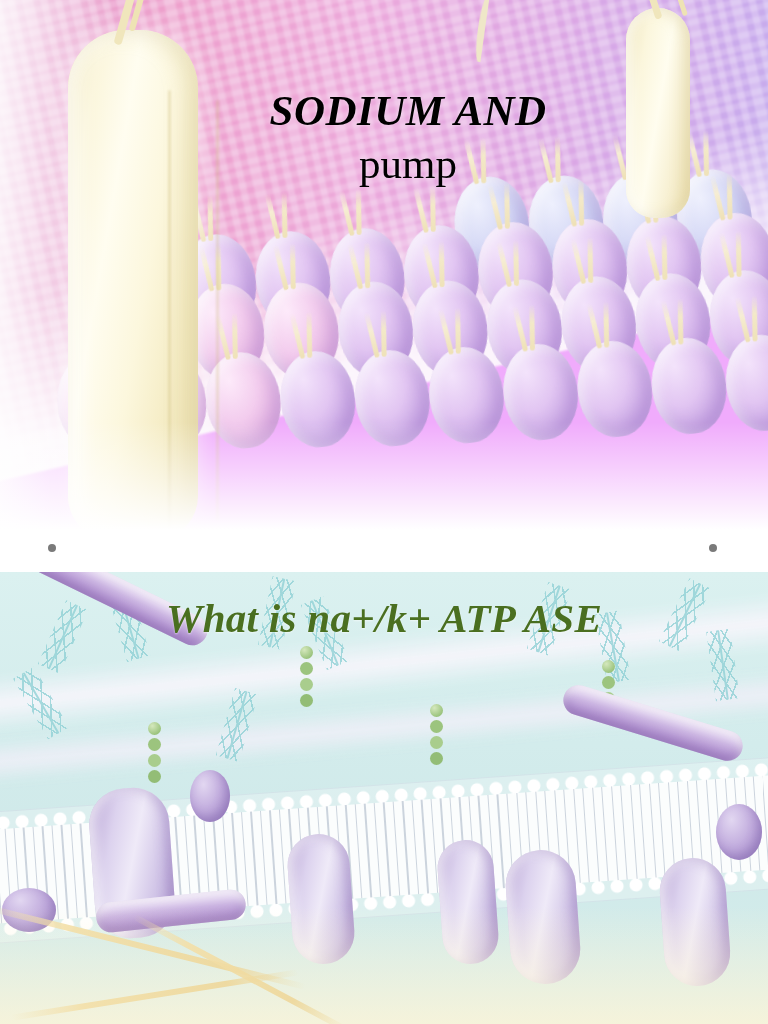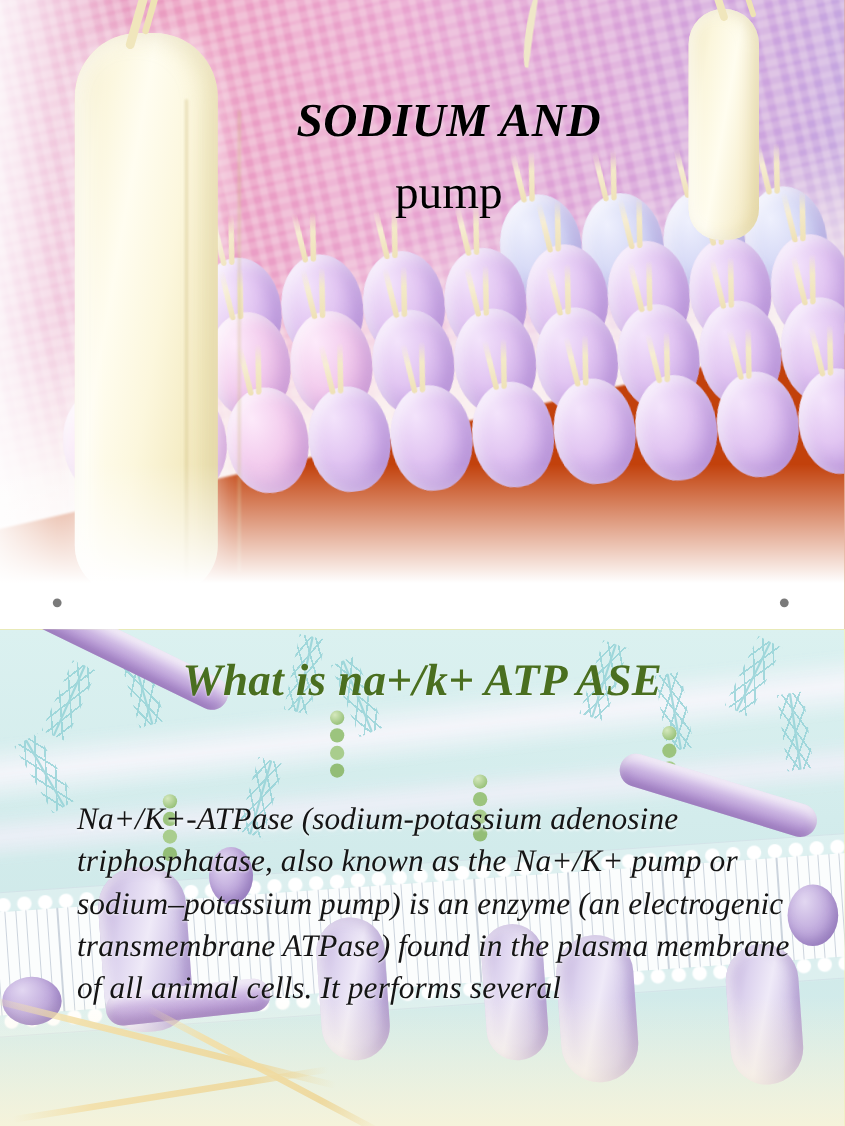--- a/index.html
+++ b/index.html
@@ -3,21 +3,21 @@
 <meta charset="utf-8">
 <style>
   * { margin:0; padding:0; box-sizing:border-box; }
   html,body{ width:768px; height:1024px; overflow:hidden; background:#ffffff;
     font-family:"Liberation Serif", serif; }
 
   #page { position:relative; width:768px; height:1024px; overflow:hidden; background:#fff; }
 
   
   .slide1 { position:absolute; left:0; top:0; width:768px; height:572px; overflow:hidden;
-            background:#c2410c; }
+            background:#f0abfc; }
 
   
   .s1-band {
     position:absolute; left:-180px; top:-250px; width:1250px; height:620px;
     transform:rotate(-13deg); transform-origin:50% 50%;
     background:
       linear-gradient(to bottom, rgba(255,255,255,0) 72%, rgba(255,255,255,.92) 95%),
       linear-gradient(105deg,#cf8fd0 0%, #e39ccb 16%, #f0a9cf 30%, #eeb0dd 44%,
                       #dfaee6 58%, #cdb2ee 72%, #b9bdf2 86%, #cfd4f7 100%);
     filter:blur(1px);
@@ -113,31 +113,31 @@
     text-align:center; color:#000000; line-height:1.14;
     text-shadow:0 0 3px rgba(255,255,255,.45);
   }
   .t-line1{ display:block; font-size:43px; font-style:italic; font-weight:700;
             letter-spacing:.5px; }
   .t-line2{ display:block; font-size:43px; font-style:italic; font-weight:700;
             letter-spacing:.5px; margin-top:2px; }
   .t-ase{ font-family:"Liberation Sans", sans-serif; font-weight:700; font-style:italic;
           font-size:40px; letter-spacing:0; }
   .t-line3{ display:block; font-size:43px; font-style:normal; font-weight:400;
-            margin-top:16px; }
+            margin-top:4px; }
 
   
   .dot{ position:absolute; width:8px; height:8px; border-radius:50%;
         background:#7a7a7a; }
   .dot-l{ left:48px; top:544px; }
   .dot-r{ left:709px; top:544px; }
 
   
   .slide2{ position:absolute; left:0; top:572px; width:768px; height:452px;
-           overflow:hidden; background:#fde047; }
+           overflow:hidden; background:#f9a8d4; }
 
   .s2-sky{
     position:absolute; inset:0;
     background:linear-gradient(to bottom,#dbf1f0 0%,#d3ecec 38%,#cfe9e9 60%,#d6eeec 100%);
   }
   
   .s2-sweep{
     position:absolute; left:-120px; top:60px; width:1050px; height:58px;
     background:linear-gradient(to bottom, rgba(255,255,255,0), rgba(248,246,252,.92), rgba(255,255,255,0));
     transform:rotate(-6deg); filter:blur(3px);
@@ -322,16 +322,15 @@
 
     <div class="s2-cytosol"></div>
     <div class="strand" style="left:-20px; top:372px; width:330px; transform:rotate(14deg);"></div>
     <div class="strand" style="left:10px;  top:420px; width:290px; transform:rotate(-9deg);"></div>
     <div class="strand" style="left:120px; top:398px; width:240px; transform:rotate(28deg);"></div>
 
     <div class="s2-heading">
       <span>What is na+/k+ ATP ASE</span>
     </div>
 
-    <div class="s2-body">Na+/K+-ATPase (sodium-potassium adenosine triphosphatase, also known as the Na+/K+ pump or sodium–potassium pump) is an enzyme (an electrogenic transmembrane ATPase) found in the plasma membrane of all animal cells. It performs several</div>
   </div>
 
 </div>
 
 </body></html>

